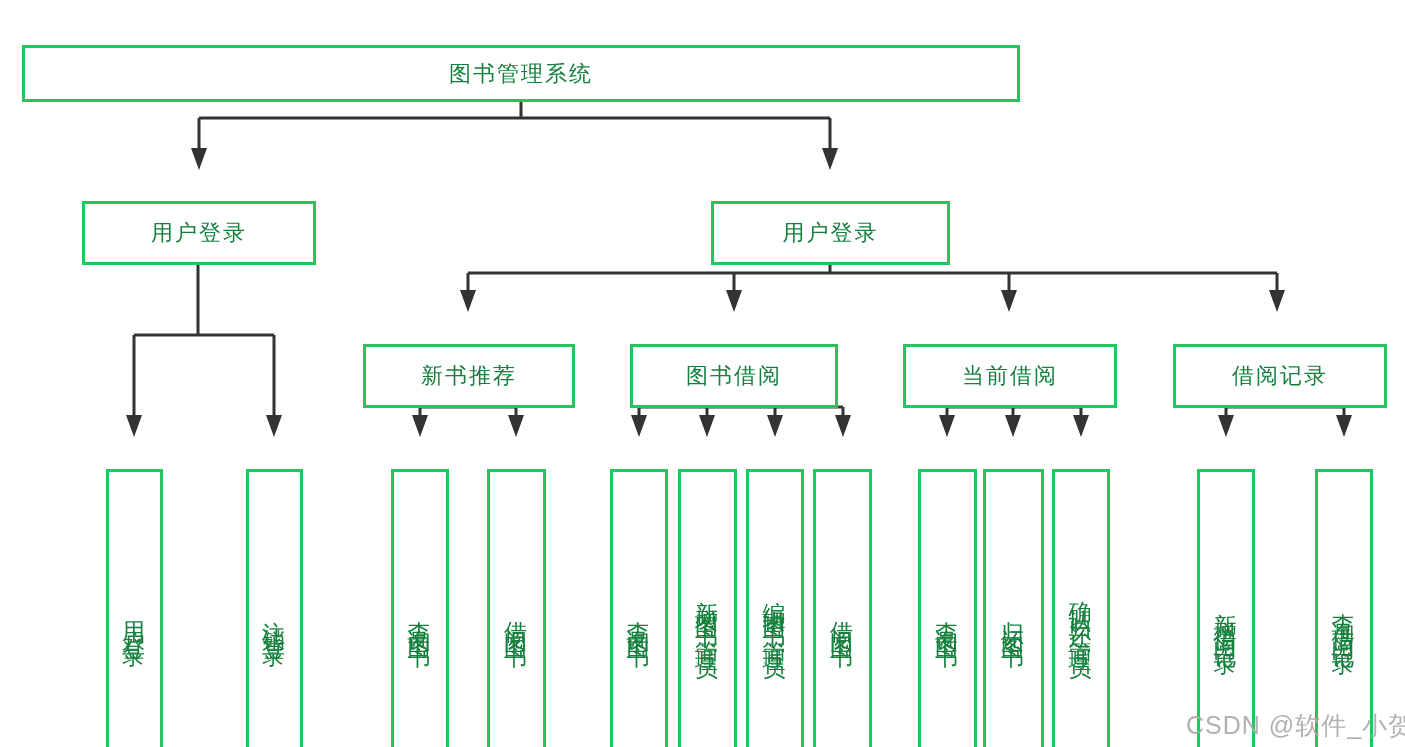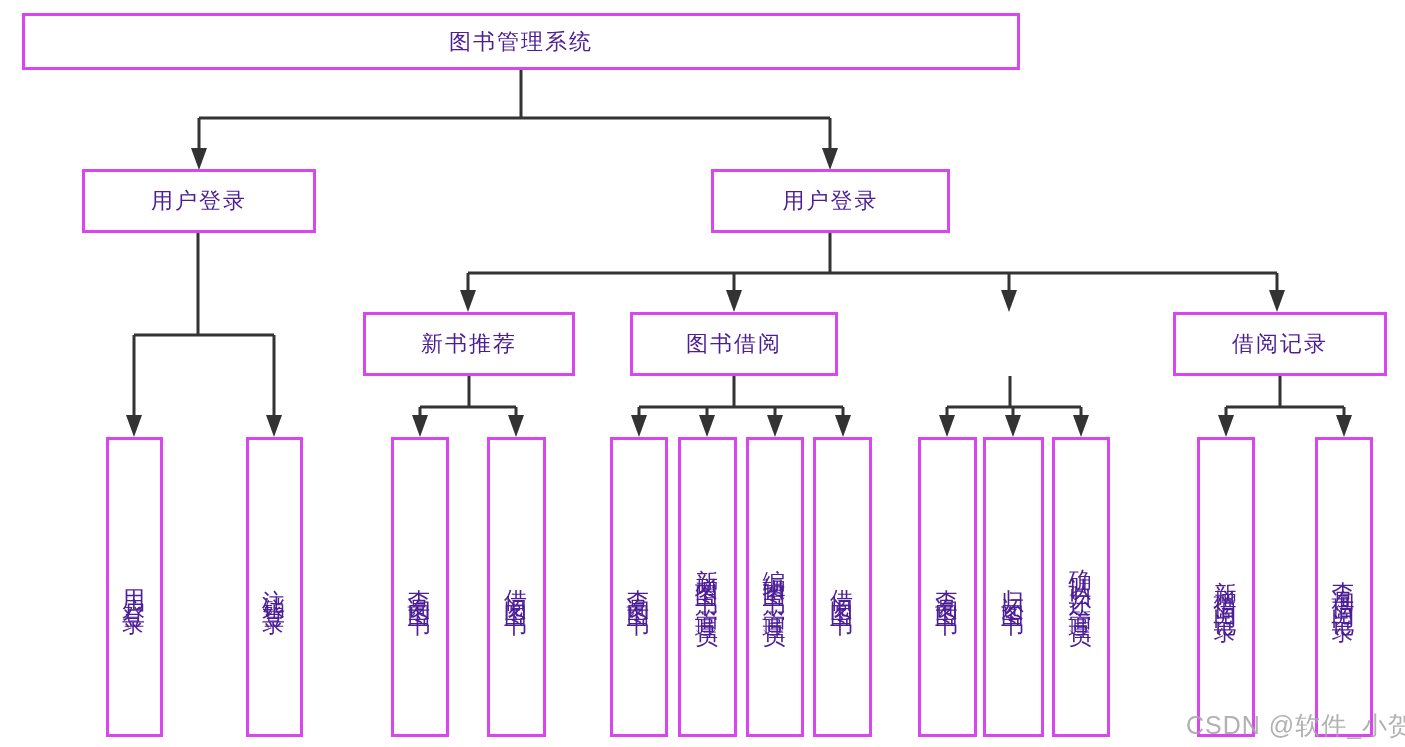--- a/index.html
+++ b/index.html
@@ -8,27 +8,28 @@
     width: 1405px;
     height: 747px;
     background: #ffffff;
     font-family: "Liberation Sans", sans-serif;
     overflow: hidden;
   }
   .connectors { position: absolute; left: 0; top: 0; z-index: 0; }
   .node {
     position: absolute;
     box-sizing: border-box;
-    border: 3px solid #d946ef;
+    border: 3px solid #22c55e;
     background: #ffffff;
     display: flex;
     align-items: center;
     justify-content: center;
-    color: #4c1d95;
+    color: #15803d;
     z-index: 1;
+    margin-top: 32px;
   }
   .hbox { font-size: 22px; letter-spacing: 2px; }
   .vbox {
     writing-mode: vertical-rl;
     text-orientation: mixed;
     font-size: 23px;
     letter-spacing: 8px;
     top: 437px;
     height: 300px;
   }
@@ -80,20 +81,21 @@
     </g>
   </svg>
 
   <div class="node hbox" style="left:22px;top:13px;width:998px;height:57px">图书管理系统</div>
 
   <div class="node hbox" style="left:82px;top:169px;width:234px;height:64px">用户登录</div>
   <div class="node hbox" style="left:711px;top:169px;width:239px;height:64px">用户登录</div>
 
   <div class="node hbox" style="left:630px;top:312px;width:208px;height:64px">图书借阅</div>
   <div class="node hbox" style="left:363px;top:312px;width:212px;height:64px">新书推荐</div>
+  <div class="node hbox" style="left:903px;top:312px;width:214px;height:64px">当前借阅</div>
   <div class="node hbox" style="left:1173px;top:312px;width:214px;height:64px">借阅记录</div>
 
   <div class="node vbox" style="left:106px;width:57px">用户登录</div>
   <div class="node vbox" style="left:246px;width:57px">注销登录</div>
 
   <div class="node vbox" style="left:391px;width:58px">查询图书</div>
   <div class="node vbox" style="left:487px;width:59px">借阅图书</div>
 
   <div class="node vbox" style="left:610px;width:58px">查询图书</div>
   <div class="node vbox" style="left:678px;width:59px">新增图书（管理员）</div>

